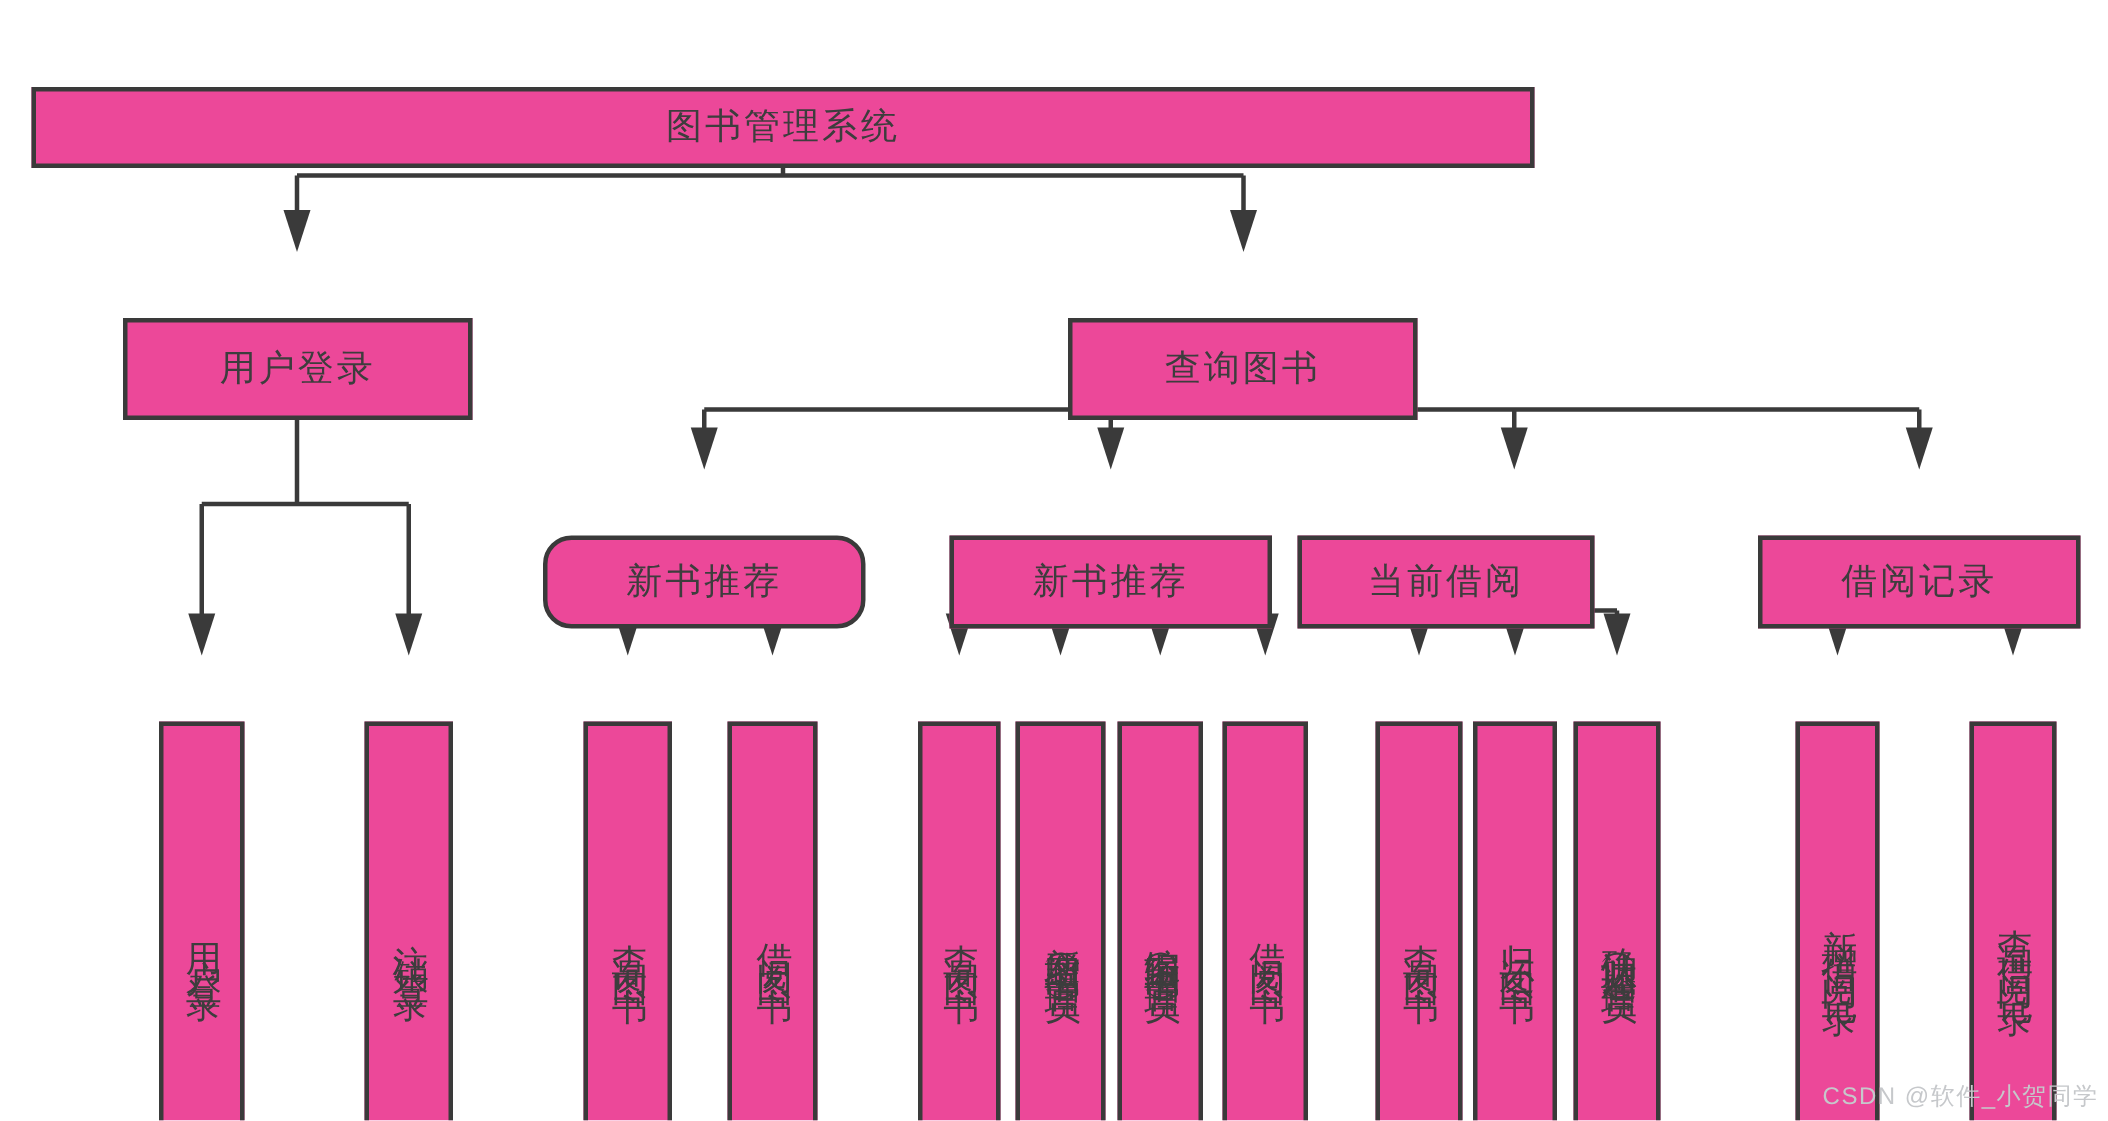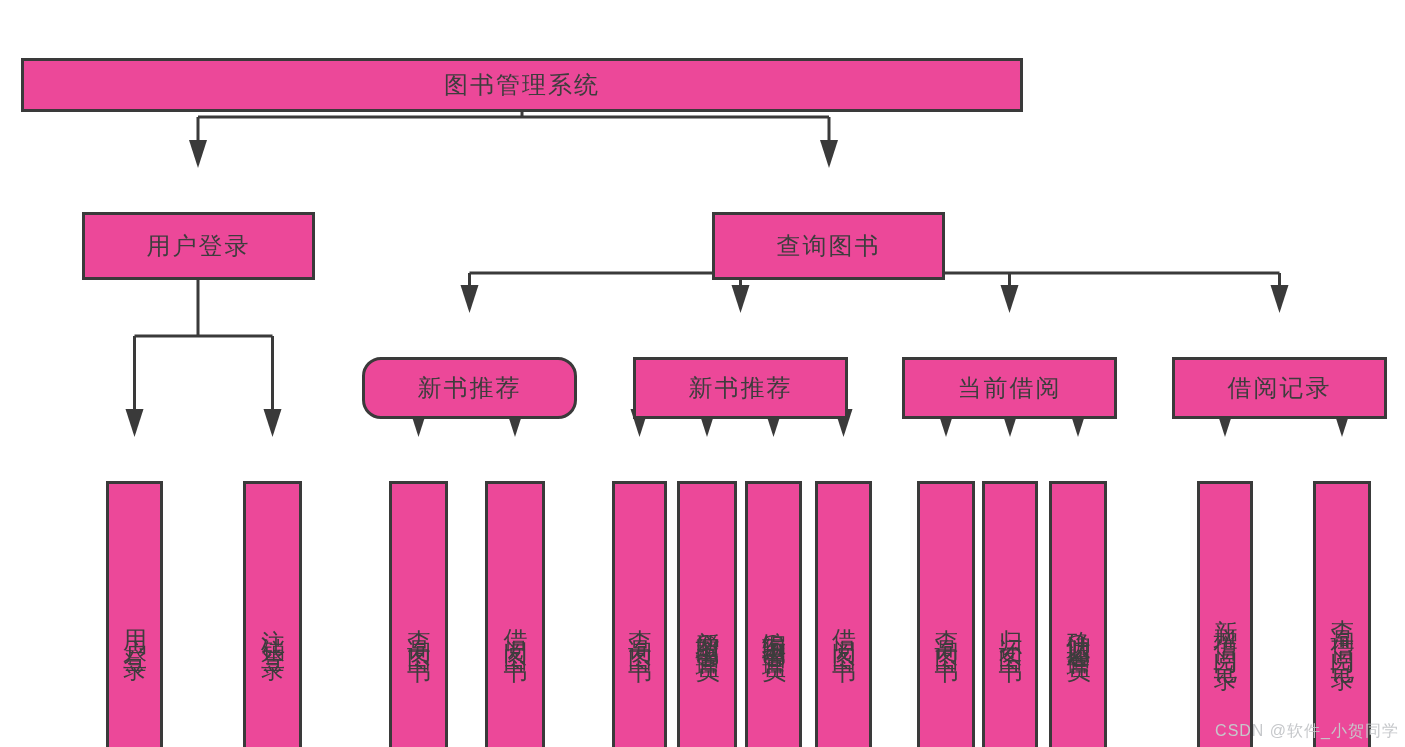--- a/index.html
+++ b/index.html
@@ -88,21 +88,21 @@
     </g>
   </svg>
 
   <div class="box h" style="left:21px;top:14px;width:1002px;height:54px;">图书管理系统</div>
 
   <div class="box h" style="left:82px;top:168px;width:233px;height:68px;">用户登录</div>
   <div class="box h" style="left:712px;top:168px;width:233px;height:68px;">查询图书</div>
 
   <div class="box h" style="left:362px;top:313px;width:215px;height:62px;border-radius:19px;">新书推荐</div>
   <div class="box h" style="left:633px;top:313px;width:215px;height:62px;">新书推荐</div>
-  <div class="box h" style="left:902px;top:313px;width:215px;height:62px;">当前借阅</div>
+  <div class="box h" style="left:865px;top:313px;width:198px;height:62px;">当前借阅</div>
   <div class="box h" style="left:1172px;top:313px;width:215px;height:62px;">借阅记录</div>
 
   <div class="box v" style="left:106px;top:437px;width:57px;height:298px;">用户登录</div>
   <div class="box v" style="left:243px;top:437px;width:59px;height:298px;">注销登录</div>
 
   <div class="box v" style="left:389px;top:437px;width:59px;height:298px;">查询图书</div>
   <div class="box v" style="left:485px;top:437px;width:60px;height:298px;">借阅图书</div>
 
   <div class="box v" style="left:612px;top:437px;width:55px;height:298px;">查询图书</div>
   <div class="box v tight" style="left:677px;top:437px;width:60px;height:298px;">新增图书（管理员）</div>

